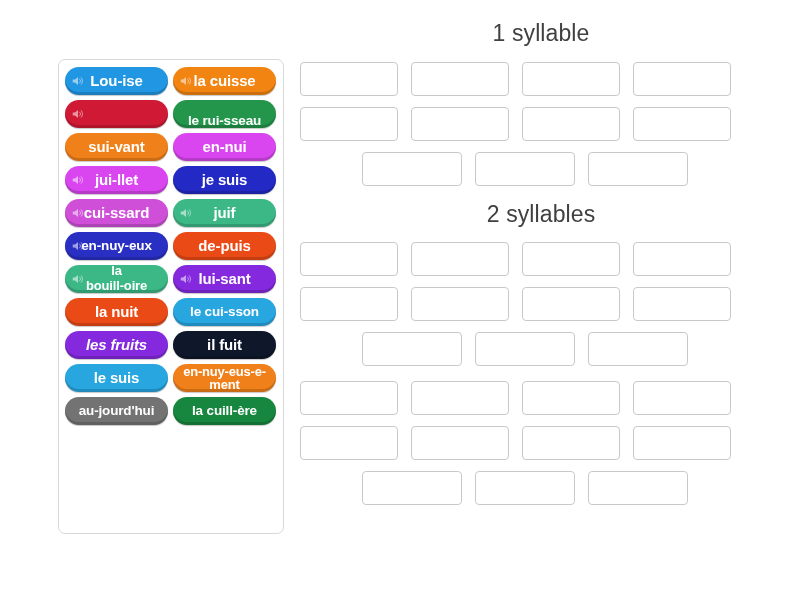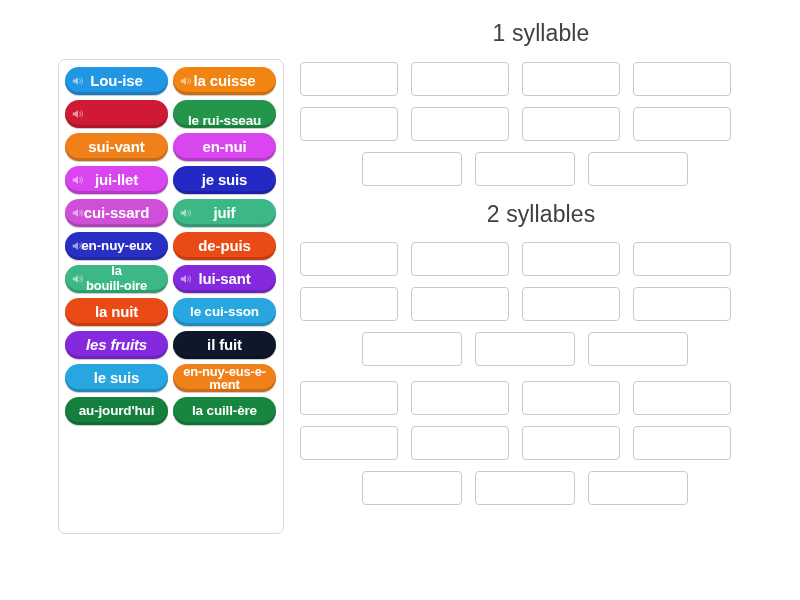--- a/index.html
+++ b/index.html
@@ -244,21 +244,21 @@
       </div>
       <div class="tile" style="background: #0f172a;">
         <span class="label">il fuit</span>
       </div>
       <div class="tile" style="background: rgb(39, 166, 224);">
         <span class="label">le suis</span>
       </div>
       <div class="tile tiny" style="background: rgb(240, 129, 26);">
         <span class="label">en-nuy-eus-e-ment</span>
       </div>
-      <div class="tile small" style="background: #15803d;">
+      <div class="tile small" style="background: #737373;">
         <span class="label">au-jourd'hui</span>
       </div>
       <div class="tile small" style="background: rgb(23, 135, 63);">
         <span class="label">la cuill-ère</span>
       </div>
     </div>
 
   <div id="groups">
       <div class="group">
         <div class="group-title">1 syllable</div>

